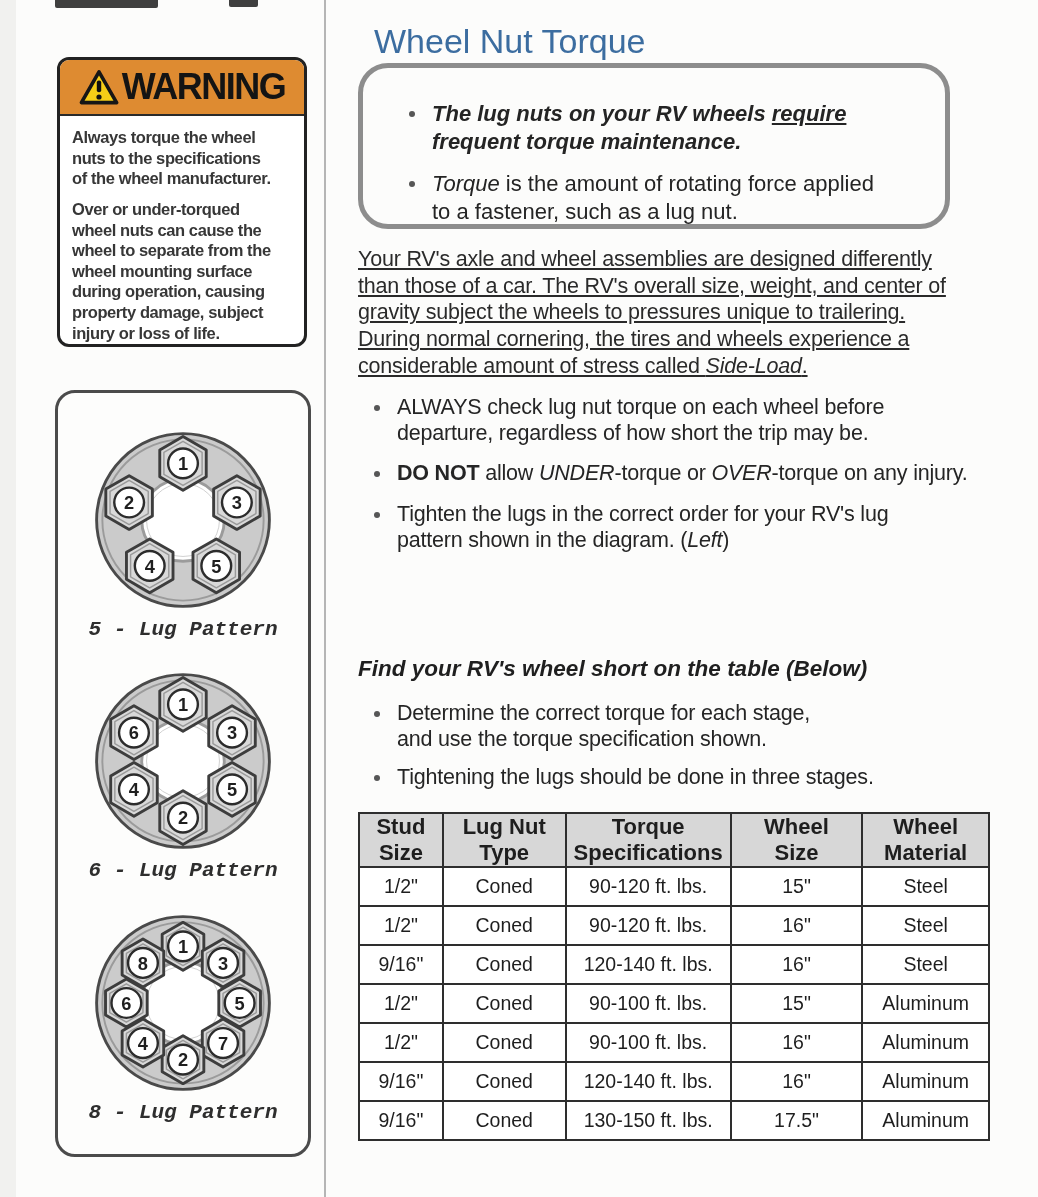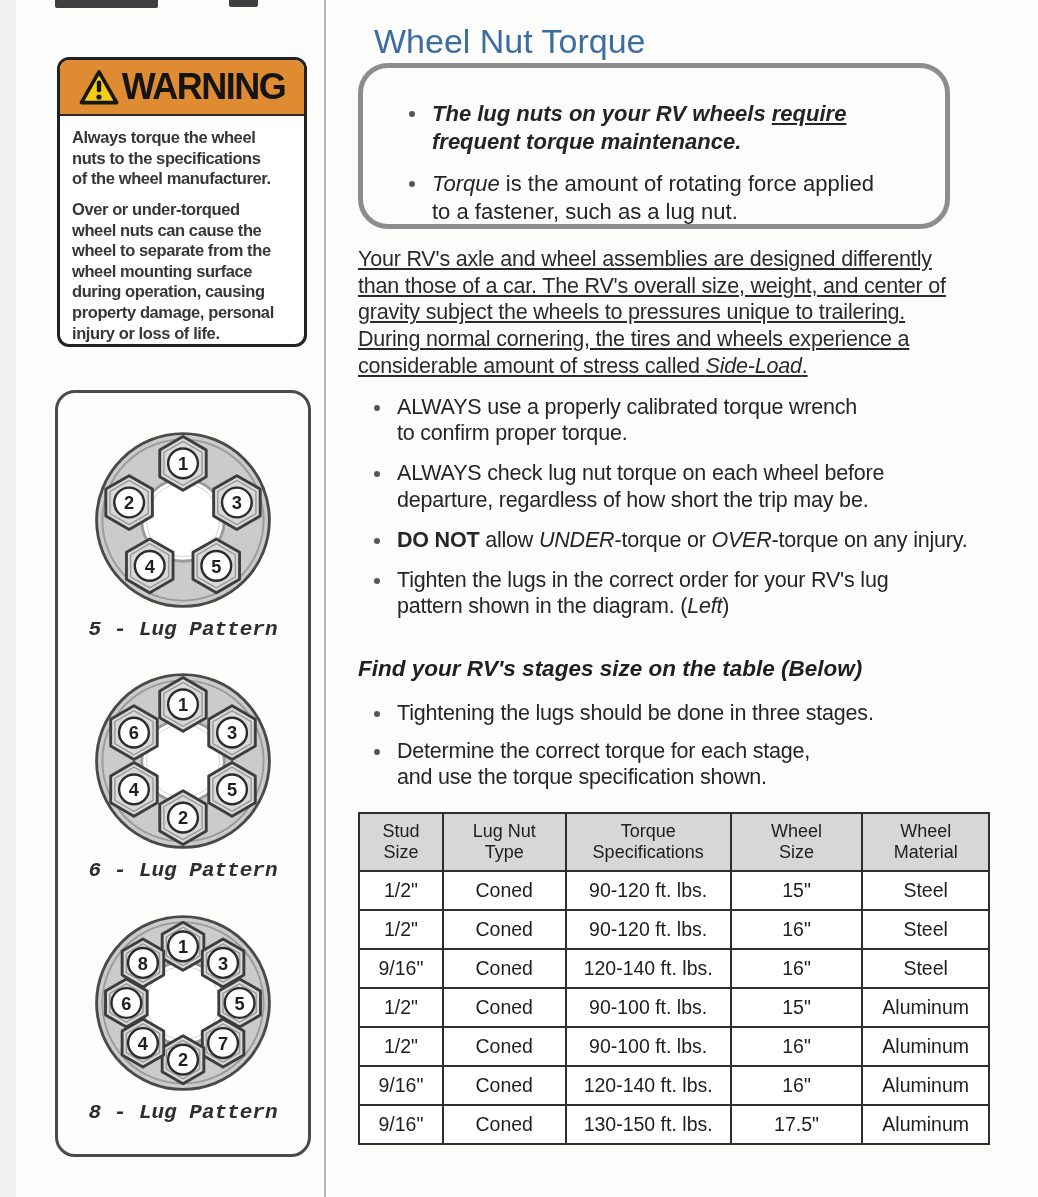--- a/index.html
+++ b/index.html
@@ -79,22 +79,22 @@
 
   
   .spec-table {
     position:absolute; left:358px; top:812px; width:632px;
     border-collapse:collapse; table-layout:fixed; background:#fff;
   }
   .spec-table th, .spec-table td {
     border:2px solid #2e2e2e; text-align:center; color:#1e1e1e;
   }
   .spec-table th {
-    background:var(--table-header-bg); font-size:18px; font-weight:400;
-    line-height:1.18; padding:7px 2px;
+    background:var(--table-header-bg); font-size:22px; font-weight:700;
+    line-height:1.18; padding:0 2px;
   }
   .spec-table td { font-size:19.5px; font-weight:400; padding:7px 2px; }
 </style>
 </head>
 <body>
 
 <div class="page">
   <div class="edge-shade"></div>
   <div class="divider"></div>
   <div class="artifact a1"></div>
@@ -113,21 +113,21 @@
     </div>
     <div class="warning-body">
       <p>Always torque the wheel
 nuts to the specifications
 of the wheel manufacturer.</p>
       <p>Over or under-torqued
 wheel nuts can cause the
 wheel to separate from the
 wheel mounting surface
 during operation, causing
-property damage, personal
+property damage, subject
 injury or loss of life.</p>
     </div>
   </div>
 
   <div class="lug-box" id="lug-box">
       <div class="lug-figure">
         <svg viewBox="0 0 200 200" width="192" height="192">
           <circle cx="100" cy="100" r="90" fill="#cbcbcb" stroke="#4a4a4a" stroke-width="3"></circle>
           <circle cx="100" cy="100" r="84" fill="none" stroke="#9b9b9b" stroke-width="2"></circle>
           <circle cx="100" cy="100" r="43" fill="#ffffff" stroke="#9b9b9b" stroke-width="3"></circle>
@@ -286,50 +286,45 @@
 
   <p class="para"><span class="seg">Your RV's axle and wheel assemblies are designed differently
 than those of a car. The RV's overall size, weight, and center of
 gravity subject the wheels to pressures unique to trailering.
 During normal cornering, the tires and wheels experience a
 considerable amount of stress called </span><span class="seg i">Side-Load</span><span class="seg">.</span></p>
 
   <div class="bullets main" id="main-bullets">
       <div class="bullet-item">
         <span class="dot"></span>
-        <span class="bi-text"><span class="seg">ALWAYS use a properly calibrated torque wrench
-to confirm proper torque.</span></span>
-      </div>
-      <div class="bullet-item">
-        <span class="dot"></span>
         <span class="bi-text"><span class="seg">ALWAYS check lug nut torque on each wheel before
 departure, regardless of how short the trip may be.</span></span>
       </div>
       <div class="bullet-item">
         <span class="dot"></span>
         <span class="bi-text"><span class="seg b">DO NOT</span><span class="seg"> allow </span><span class="seg i">UNDER</span><span class="seg">-torque or </span><span class="seg i">OVER</span><span class="seg">-torque on any injury.</span></span>
       </div>
       <div class="bullet-item">
         <span class="dot"></span>
         <span class="bi-text"><span class="seg">Tighten the lugs in the correct order for your RV's lug
 pattern shown in the diagram. (</span><span class="seg i">Left</span><span class="seg">)</span></span>
       </div>
     </div>
 
-  <div class="find-heading"><span class="seg b i">Find your RV's stages size on the table (Below)</span></div>
+  <div class="find-heading"><span class="seg b i">Find your RV's wheel short on the table (Below)</span></div>
 
   <div class="bullets sub" id="sub-bullets">
-      <div class="bullet-item">
-        <span class="dot"></span>
-        <span class="bi-text"><span class="seg">Tightening the lugs should be done in three stages.</span></span>
-      </div>
       <div class="bullet-item">
         <span class="dot"></span>
         <span class="bi-text"><span class="seg">Determine the correct torque for each stage,
 and use the torque specification shown.</span></span>
+      </div>
+      <div class="bullet-item">
+        <span class="dot"></span>
+        <span class="bi-text"><span class="seg">Tightening the lugs should be done in three stages.</span></span>
       </div>
     </div>
 
   <table class="spec-table" id="spec-table">
       <colgroup>
         <col style="width: 13.3%;">
         <col style="width: 19.5%;">
         <col style="width: 26.2%;">
         <col style="width: 20.9%;">
         <col style="width: 20.1%;">

